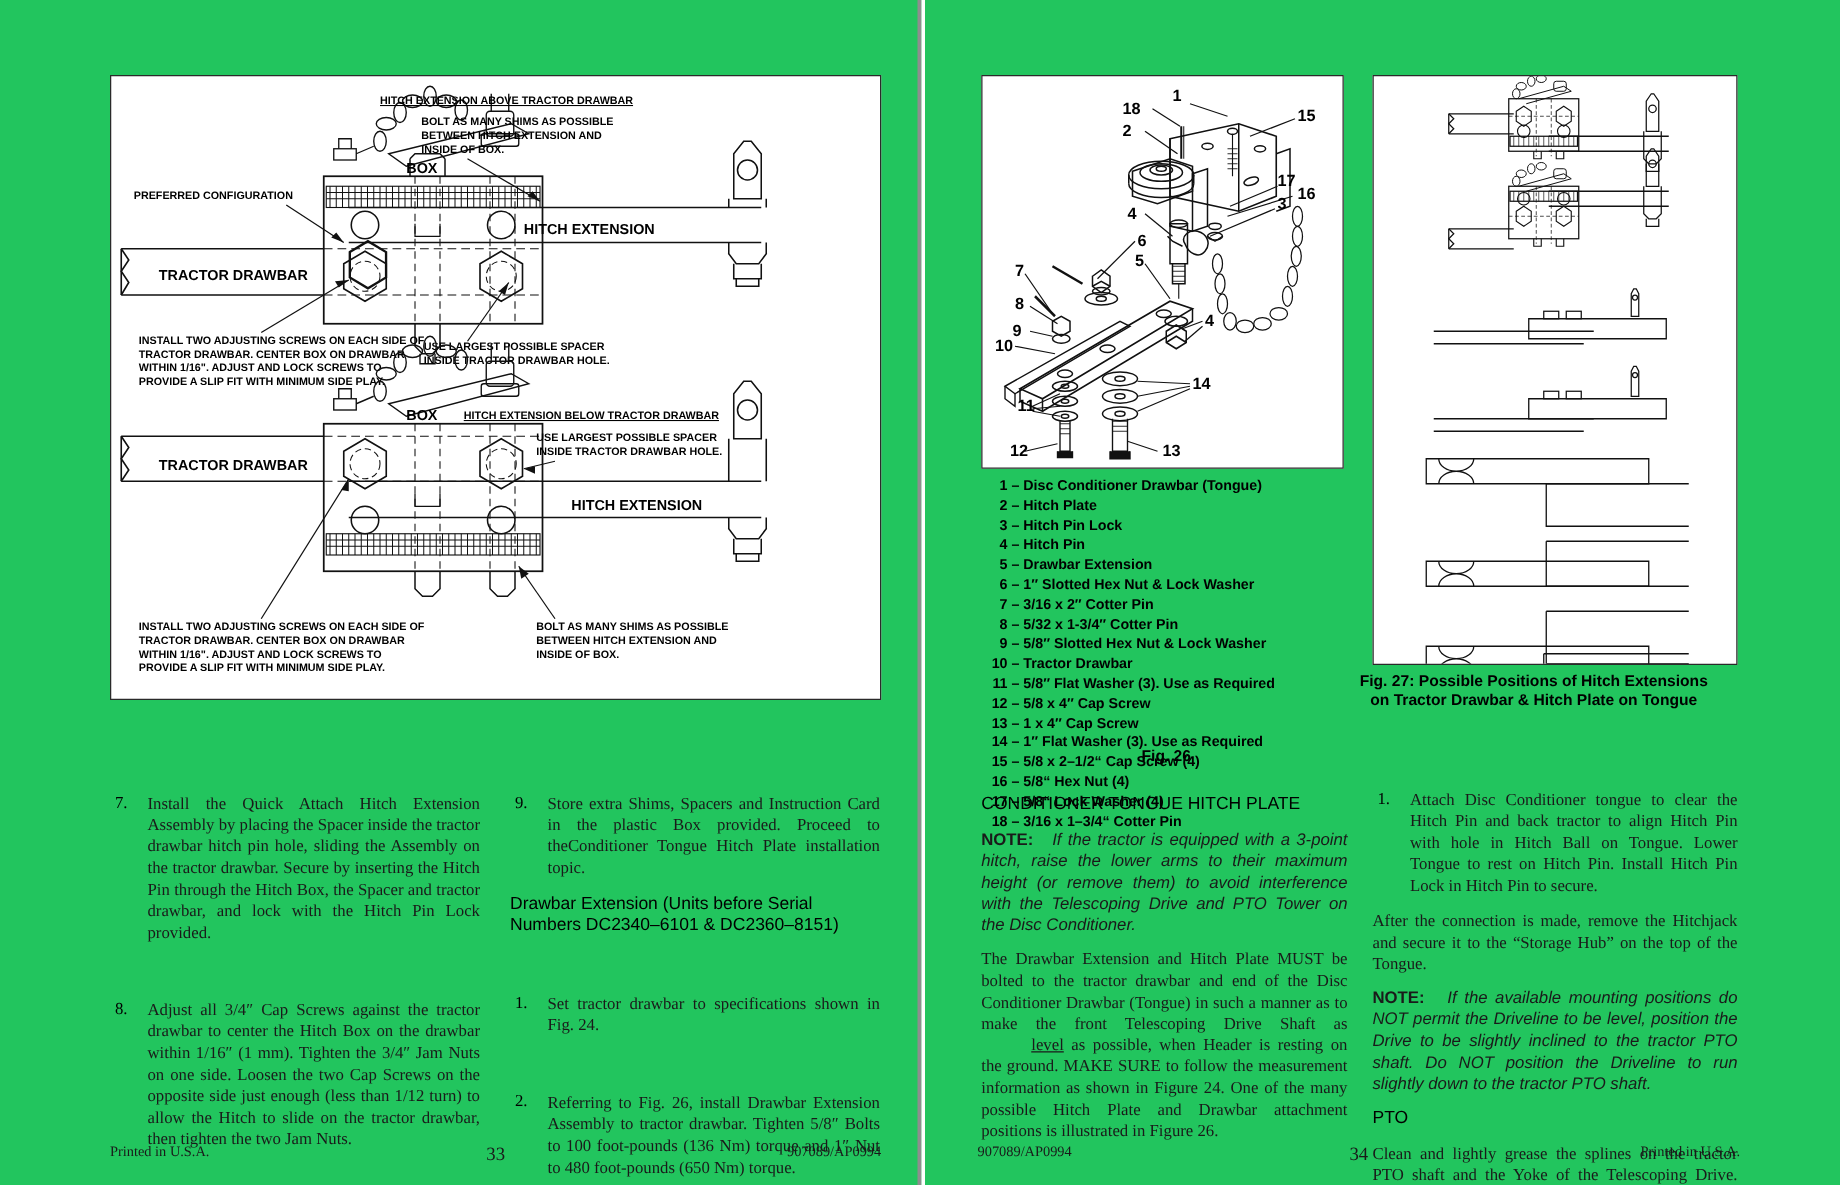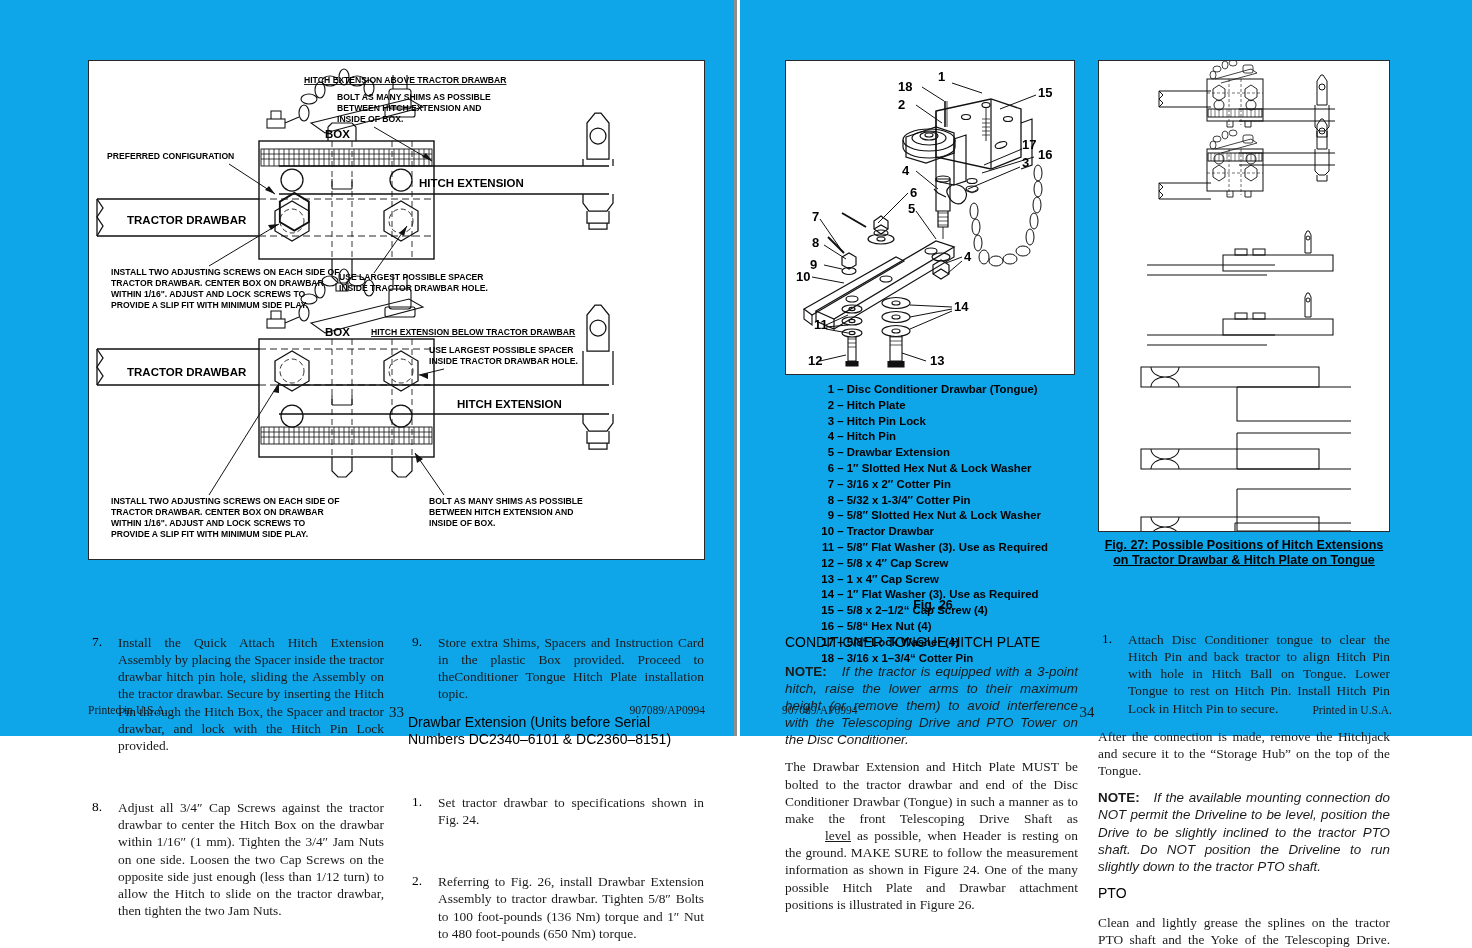--- a/index.html
+++ b/index.html
@@ -1,19 +1,19 @@
 <!DOCTYPE html>
 <html><head>
 <meta charset="utf-8">
 <style>
   html,body{margin:0;padding:0;background:#8a8a8a;}
   body{font-family:"Liberation Serif",serif;}
   #page{position:relative;width:1472px;height:948px;background:#ffffff;overflow:hidden;}
 
-  .sheet{position:absolute;top:0;height:736px;background:#0ea5e9;box-sizing:border-box;}
+  .sheet{position:absolute;top:0;height:948px;background:#22c55e;box-sizing:border-box;}
   .sheet.left{left:0;width:737px;border-right:3px solid #8e8e8e;}
   .sheet.right{left:740px;width:732px;}
 
   .figbox{position:absolute;box-sizing:border-box;border:1.5px solid #2a2a2a;background:#fff;}
   .figcap{position:absolute;text-align:center;font-family:"Liberation Sans",sans-serif;
           font-weight:bold;font-size:12.5px;color:#000;line-height:1.22;}
 
   .col{position:absolute;box-sizing:border-box;}
   .col p{margin:0 0 10px 0;font-size:13.4px;line-height:1.28;text-align:justify;color:#1a1a1a;}
   .numitem{position:relative;padding-left:30px;margin-bottom:11px;}
@@ -467,21 +467,21 @@
           <text x="122" y="152">5</text>
           <text x="178" y="200">4</text>
           <text x="28" y="268">11</text>
           <text x="168" y="250">14</text>
           <text x="22" y="304">12</text>
           <text x="144" y="304">13</text>
         </g>
       </svg>
     </div>
 
-    <div class="partslist" style="left:48px;top:382px;width:290px;margin-left:28px;">
+    <div class="partslist" style="left:48px;top:382px;width:290px;">
       <div><span class="pl-num">1</span> – <span>Disc Conditioner Drawbar (Tongue)</span></div>
       <div><span class="pl-num">2</span> – <span>Hitch Plate</span></div>
       <div><span class="pl-num">3</span> – <span>Hitch Pin Lock</span></div>
       <div><span class="pl-num">4</span> – <span>Hitch Pin</span></div>
       <div><span class="pl-num">5</span> – <span>Drawbar Extension</span></div>
       <div><span class="pl-num">6</span> – <span>1″ Slotted Hex Nut &amp; Lock Washer</span></div>
       <div><span class="pl-num">7</span> – <span>3/16 x 2″ Cotter Pin</span></div>
       <div><span class="pl-num">8</span> – <span>5/32 x 1-3/4″ Cotter Pin</span></div>
       <div><span class="pl-num">9</span> – <span>5/8″ Slotted Hex Nut &amp; Lock Washer</span></div>
       <div><span class="pl-num">10</span> – <span>Tractor Drawbar</span></div>
@@ -634,31 +634,31 @@
 
           <g transform="translate(0,512)">
             <path d="M42 -16 L220 -16 L220 4 L42 4 Z" stroke-width="1.05"></path>
             <path d="M52 -16 A14 10 0 0 0 80 -16 M52 4 A14 10 0 0 1 80 4" stroke-width="1.05"></path>
             <path d="M136 -50 L252 -50 M136 -50 L136 -12 M136 -12 L252 -12" stroke-width="1.05"></path>
           </g>
         </g>
       </svg>
     </div>
 
-    <div class="figcap" style="left:358px;top:538px;width:292px;text-decoration:underline;">Fig. 27: Possible Positions of Hitch Extensions on Tractor Drawbar &amp; Hitch Plate on Tongue</div>
+    <div class="figcap" style="left:341px;top:538px;width:292px;">Fig. 27: Possible Positions of Hitch Extensions on Tractor Drawbar &amp; Hitch Plate on Tongue</div>
 
     <div class="col" style="left:358px;top:586px;width:292px;">
       <div class="numitem">
         <span class="num">1.</span>
         <span class="txt">Attach Disc Conditioner tongue to clear the Hitch Pin and back tractor to align Hitch Pin with hole in Hitch Ball on Tongue. Lower Tongue to rest on Hitch Pin. Install Hitch Pin Lock in Hitch Pin to secure.</span>
       </div>
       <p class="plainpara">After the connection is made, remove the Hitchjack and secure it to the “Storage Hub” on the top of the Tongue.</p>
       <p class="note">
         <b>NOTE:</b>
-        &nbsp;&nbsp;<span>If the available mounting connection do NOT permit the Driveline to be level, position the Drive to be slightly inclined to the tractor PTO shaft. Do NOT position the Driveline to run slightly down to the tractor PTO shaft.</span>
+        &nbsp;&nbsp;<span>If the available mounting positions do NOT permit the Driveline to be level, position the Drive to be slightly inclined to the tractor PTO shaft. Do NOT position the Driveline to run slightly down to the tractor PTO shaft.</span>
       </p>
       <h2 class="head">PTO</h2>
       <p class="plainpara">Clean and lightly grease the splines on the tractor PTO shaft and the Yoke of the Telescoping Drive. Depress the Safety Lock Ring and slide the Yoke onto the tractor PTO shaft. Move the Yoke back and forth until the</p>
     </div>
 
     <div class="footer" style="left:42px;width:610px;">
       <span class="fl">907089/AP0994</span>
       <span class="fc">34</span>
       <span class="fr">Printed in U.S.A.</span>
     </div>

